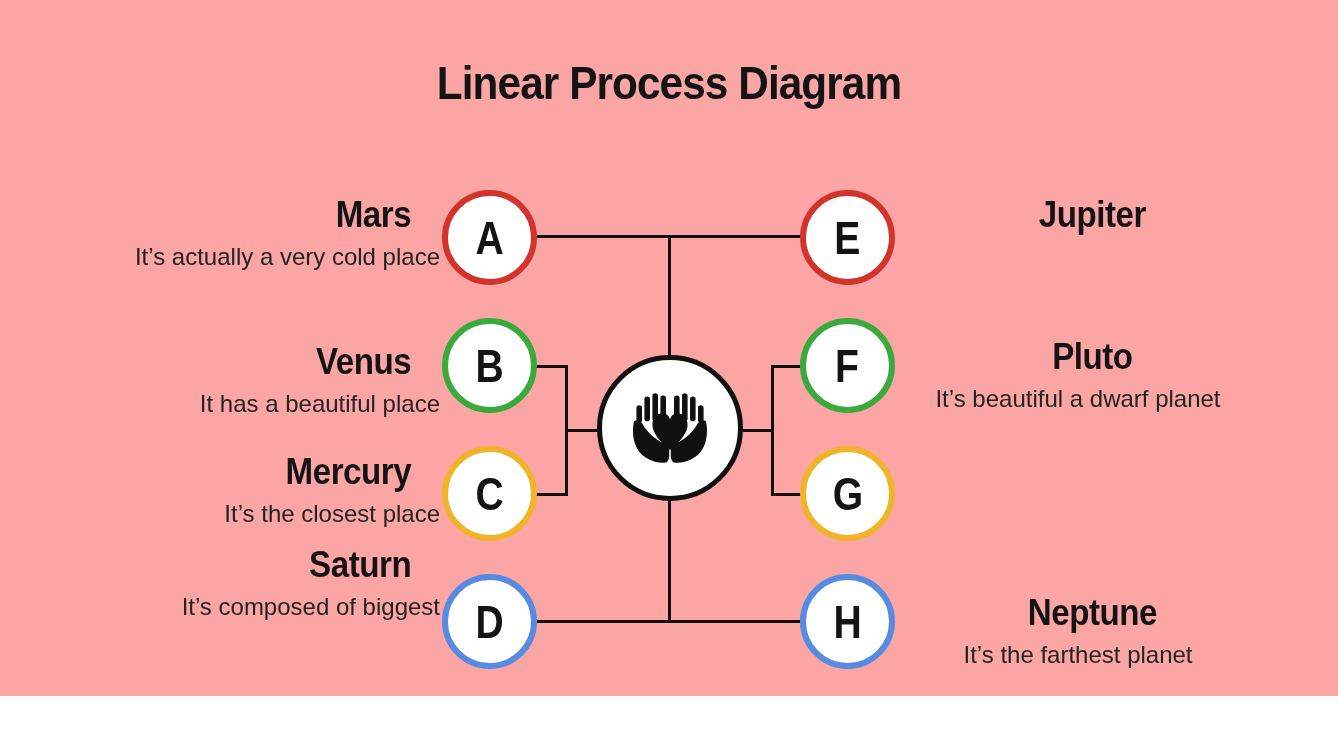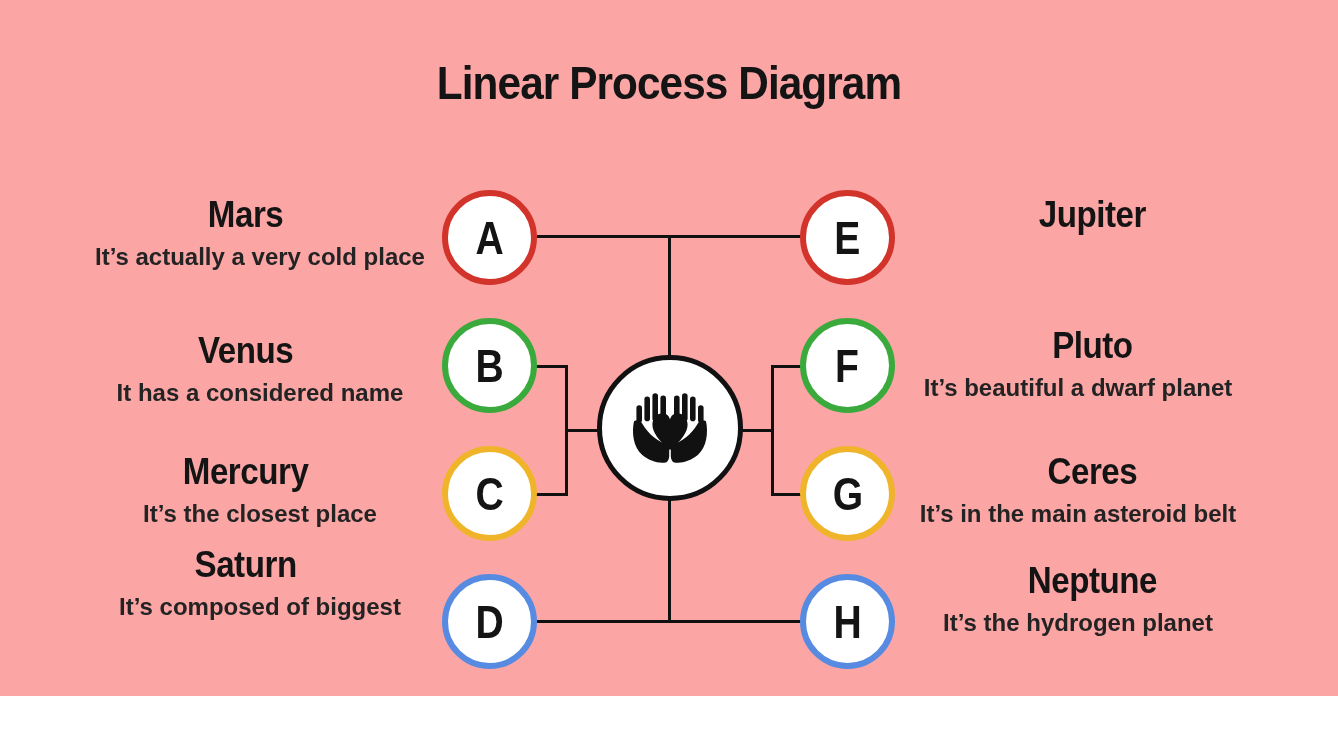--- a/index.html
+++ b/index.html
@@ -64,36 +64,36 @@
     display: flex;
     align-items: center;
     justify-content: center;
     z-index: 2;
   }
   
   .label-block {
     position: absolute;
     width: 360px;
   }
-  .label-block.left-side  { left: 80px;  text-align: center;  }
+  .label-block.left-side  { left: 80px;  text-align: right;  }
   .label-block.right-side { right: 80px; text-align: center; }
   .planet-name {
     font-size: 36px;
     font-weight: 800;
     letter-spacing: -0.5px;
     color: #141414;
     line-height: 42px;
     transform: scaleX(0.92);
   }
   .label-block.left-side  .planet-name { transform-origin: left center; }
   .label-block.right-side .planet-name { transform-origin: right center; }
   .planet-desc {
     margin-top: 6px;
     font-size: 24px;
-    font-weight: 700;
+    font-weight: 400;
     color: #232323;
     line-height: 30px;
   }
 </style>
 </head>
 <body>
 
 <div class="canvas">
 
   <h1 class="title">Linear Process Diagram</h1>
@@ -157,42 +157,38 @@
 
         <path d="M60 82 C 46 70, 38 60, 38 50 C 38 42, 44 36, 51 36 C 55 36, 59 39, 60 44 C 61 39, 65 36, 69 36 C 76 36, 82 42, 82 50 C 82 60, 74 70, 60 82 Z"></path>
       </svg>
     </span>
   </div>
 
   <div class="label-block left-side" style="top:194px;">
     <div class="planet-name">Mars</div>
     <div class="planet-desc">It’s actually a very cold place</div>
   </div>
-  <div class="label-block left-side" style="top:330px;">
+  <div class="label-block left-side" style="top:341px;">
     <div class="planet-name">Venus</div>
-    <div class="planet-desc">It has a considered name</div>
+    <div class="planet-desc">It has a beautiful place</div>
   </div>
   <div class="label-block left-side" style="top:451px;">
     <div class="planet-name">Mercury</div>
     <div class="planet-desc">It’s the closest place</div>
   </div>
   <div class="label-block left-side" style="top:544px;">
     <div class="planet-name">Saturn</div>
     <div class="planet-desc">It’s composed of biggest</div>
   </div>
 
   <div class="label-block right-side" style="top:194px;">
     <div class="planet-name">Jupiter</div>
   </div>
-  <div class="label-block right-side" style="top:325px;">
+  <div class="label-block right-side" style="top:336px;">
     <div class="planet-name">Pluto</div>
     <div class="planet-desc">It’s beautiful a dwarf planet</div>
   </div>
-  <div class="label-block right-side" style="top:451px;">
-    <div class="planet-name">Ceres</div>
-    <div class="planet-desc">It’s in the main asteroid belt</div>
-  </div>
-  <div class="label-block right-side" style="top:560px;">
+  <div class="label-block right-side" style="top:592px;">
     <div class="planet-name">Neptune</div>
-    <div class="planet-desc">It’s the hydrogen planet</div>
+    <div class="planet-desc">It’s the farthest planet</div>
   </div>
 
 </div>
 
 </body></html>

